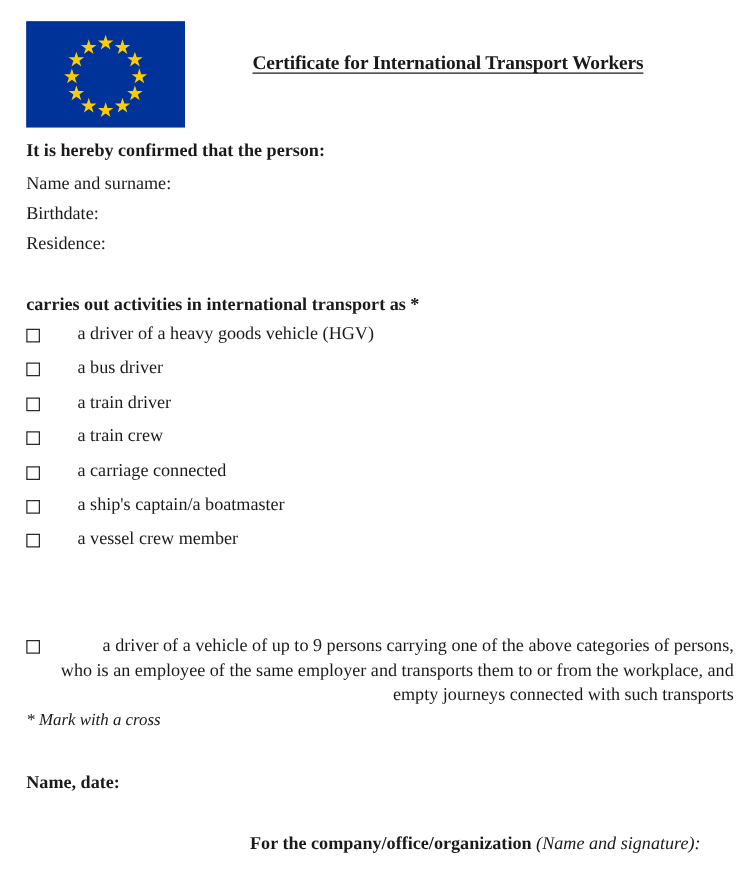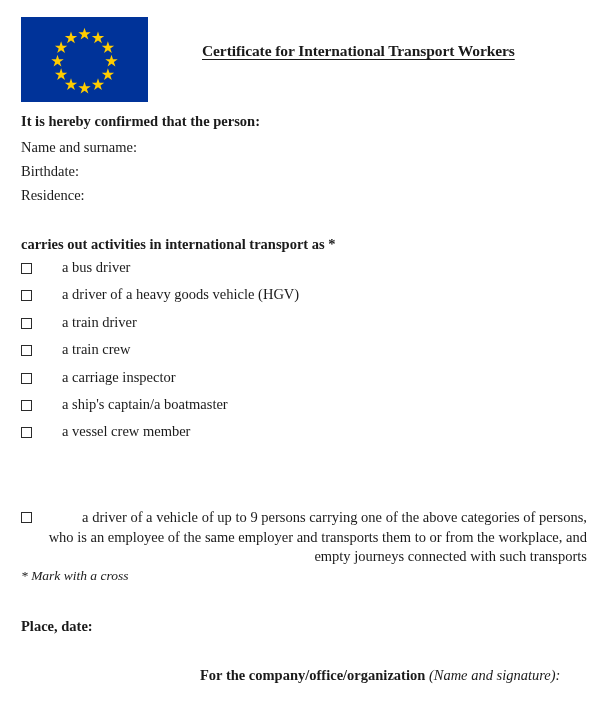--- a/index.html
+++ b/index.html
@@ -195,42 +195,42 @@
   <div class="field-row field-name">Name and surname:</div>
   <div class="field-row field-birthdate">Birthdate:</div>
   <div class="field-row field-residence">Residence:</div>
 
   <div class="activities-heading">carries out activities in international transport as *</div>
 
   <div class="check-list">
 
     <div class="check-item">
       <span class="checkbox"></span>
+      <span class="check-label">a driver of a heavy goods vehicle (HGV)</span>
+    </div>
+
+    <div class="check-item">
+      <span class="checkbox"></span>
       <span class="check-label">a bus driver</span>
     </div>
 
-    <div class="check-item">
-      <span class="checkbox"></span>
-      <span class="check-label">a driver of a heavy goods vehicle (HGV)</span>
-    </div>
-
 
     <div class="check-item">
       <span class="checkbox"></span>
       <span class="check-label">a train driver</span>
     </div>
 
     <div class="check-item">
       <span class="checkbox"></span>
       <span class="check-label">a train crew</span>
     </div>
 
     <div class="check-item">
       <span class="checkbox"></span>
-      <span class="check-label">a carriage inspector</span>
+      <span class="check-label">a carriage connected</span>
     </div>
 
     <div class="check-item">
       <span class="checkbox"></span>
       <span class="check-label">a ship's captain/a boatmaster</span>
     </div>
 
     <div class="check-item">
       <span class="checkbox"></span>
       <span class="check-label">a vessel crew member</span>
@@ -239,19 +239,19 @@
 
   </div>
 
   <div class="check-item-long">
     <span class="checkbox"></span>
     <span class="long-text">a driver of a vehicle of up to 9 persons carrying one of the above categories of persons, who is an employee of the same employer and transports them to or from the workplace, and empty journeys connected with such transports</span>
   </div>
 
   <div class="footnote">* Mark with a cross</div>
 
-  <div class="place-date">Place, date:</div>
+  <div class="place-date">Name, date:</div>
 
   <div class="company-line">
     <span class="bold-part">For the company/office/organization</span><span>&nbsp;</span><span class="italic-part">(Name and signature):</span>
   </div>
 
 </div>
 
 </body></html>

